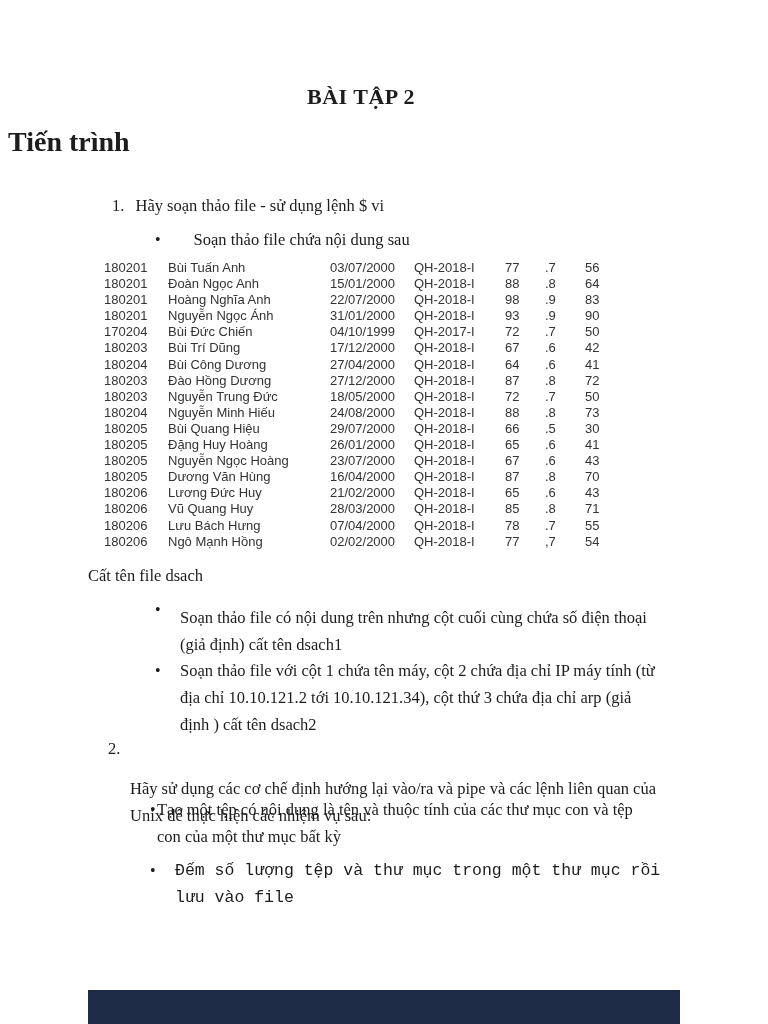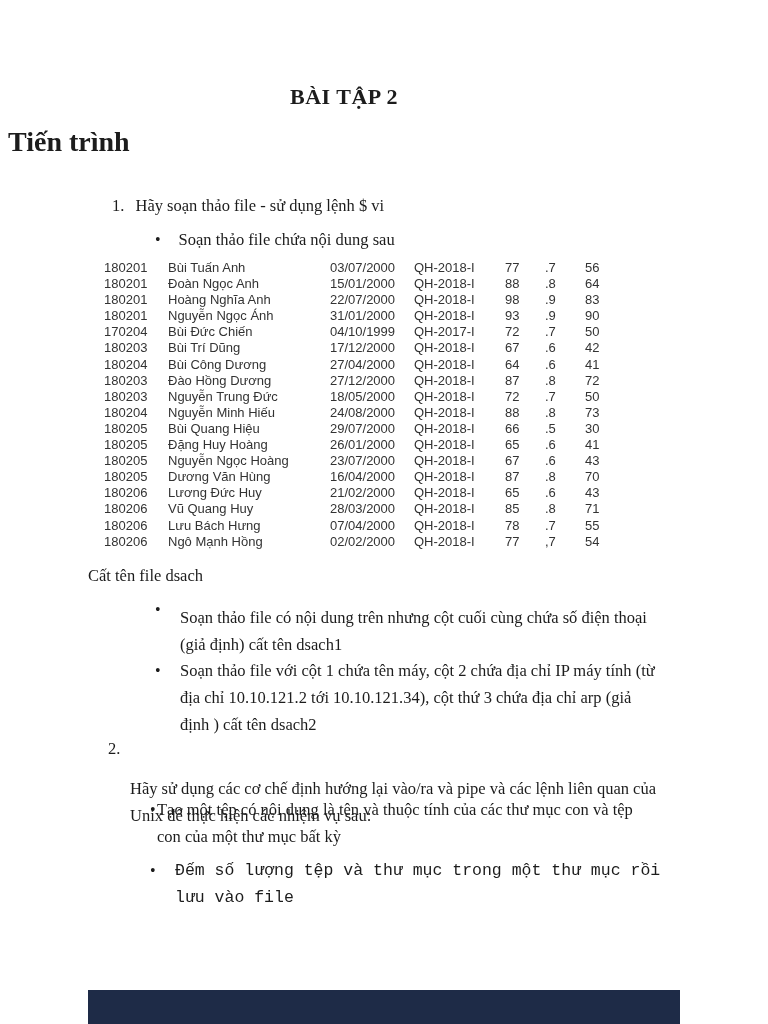--- a/index.html
+++ b/index.html
@@ -10,20 +10,21 @@
     overflow: hidden;
     font-family: "Liberation Serif", serif;
     color: #1c1c1c;
   }
   .abs { position: absolute; }
   .doc-title {
     top: 84px; left: 0; width: 688px;
     text-align: center;
     font-size: 22px; font-weight: bold;
     letter-spacing: 0.5px;
+    padding-left: 17px;
   }
   .doc-subtitle {
     top: 126px; left: 8px; width: 768px;
     text-align: left;
     font-size: 28px; font-weight: bold;
   }
   .list-item-num { font-size: 16.5px; }
   .body-text { font-size: 16.5px; line-height: 27px; }
   .bullet-dot {
     font-size: 16px;
@@ -56,21 +57,21 @@
 <div class="abs doc-title">BÀI TẬP 2</div>
 <div class="abs doc-subtitle">Tiến trình</div>
 
 <div class="abs body-text" style="top:192px; left:112px;">
   <span class="list-item-num">1.</span>
   <span style="margin-left:7px;">Hãy soạn thảo file - sử dụng lệnh $ vi</span>
 </div>
 
 <div class="abs" style="top:226px; left:155px;">
   <span class="bullet-dot">•</span>
-  <span class="body-text" style="margin-left:14px;">Soạn thảo file chứa nội dung sau</span>
+  <span class="body-text" style="margin-left:29px;">Soạn thảo file chứa nội dung sau</span>
 </div>
 
 <div class="abs student-table">
     <div class="trow">
       <span class="tcell c-id">180201</span>
       <span class="tcell c-name">Bùi Tuấn Anh</span>
       <span class="tcell c-date">03/07/2000</span>
       <span class="tcell c-cohort">QH-2018-I</span>
       <span class="tcell c-s1">77</span>
       <span class="tcell c-s2">.7</span>

